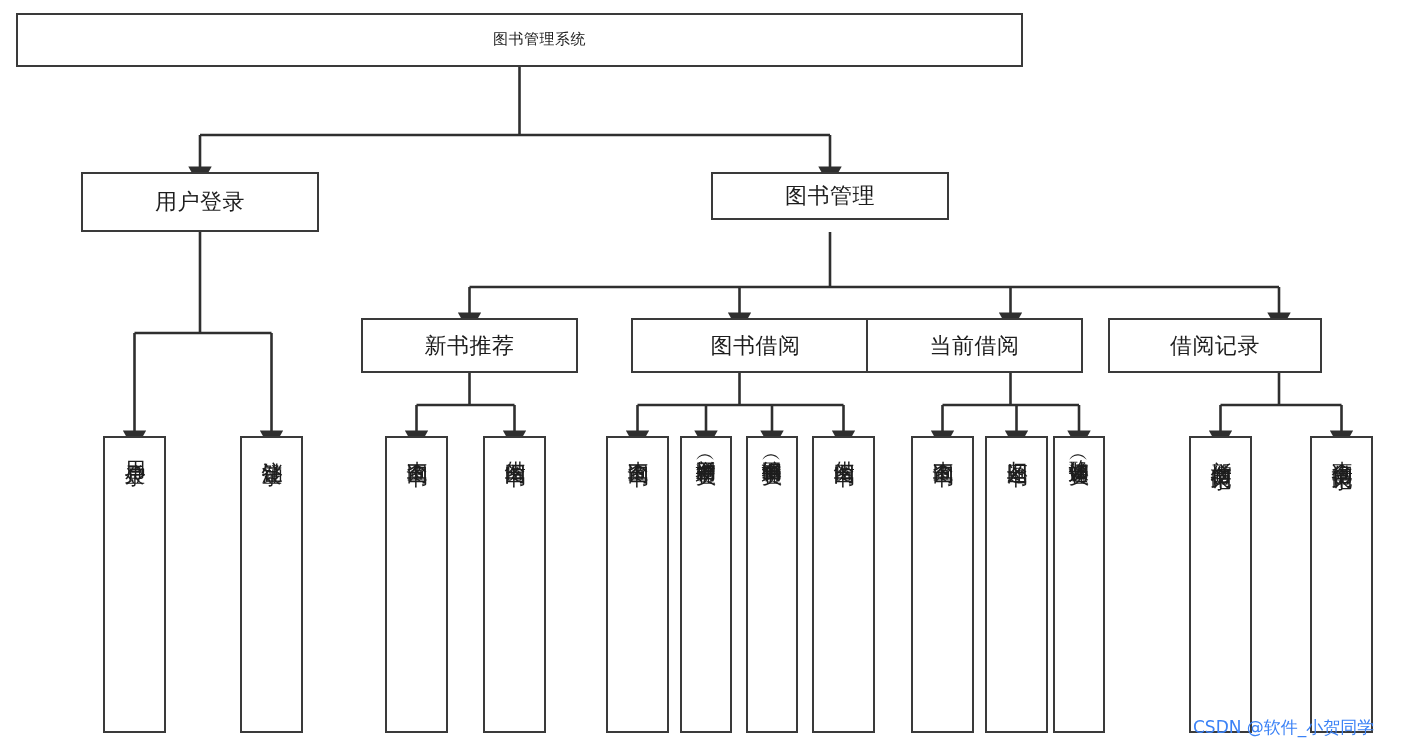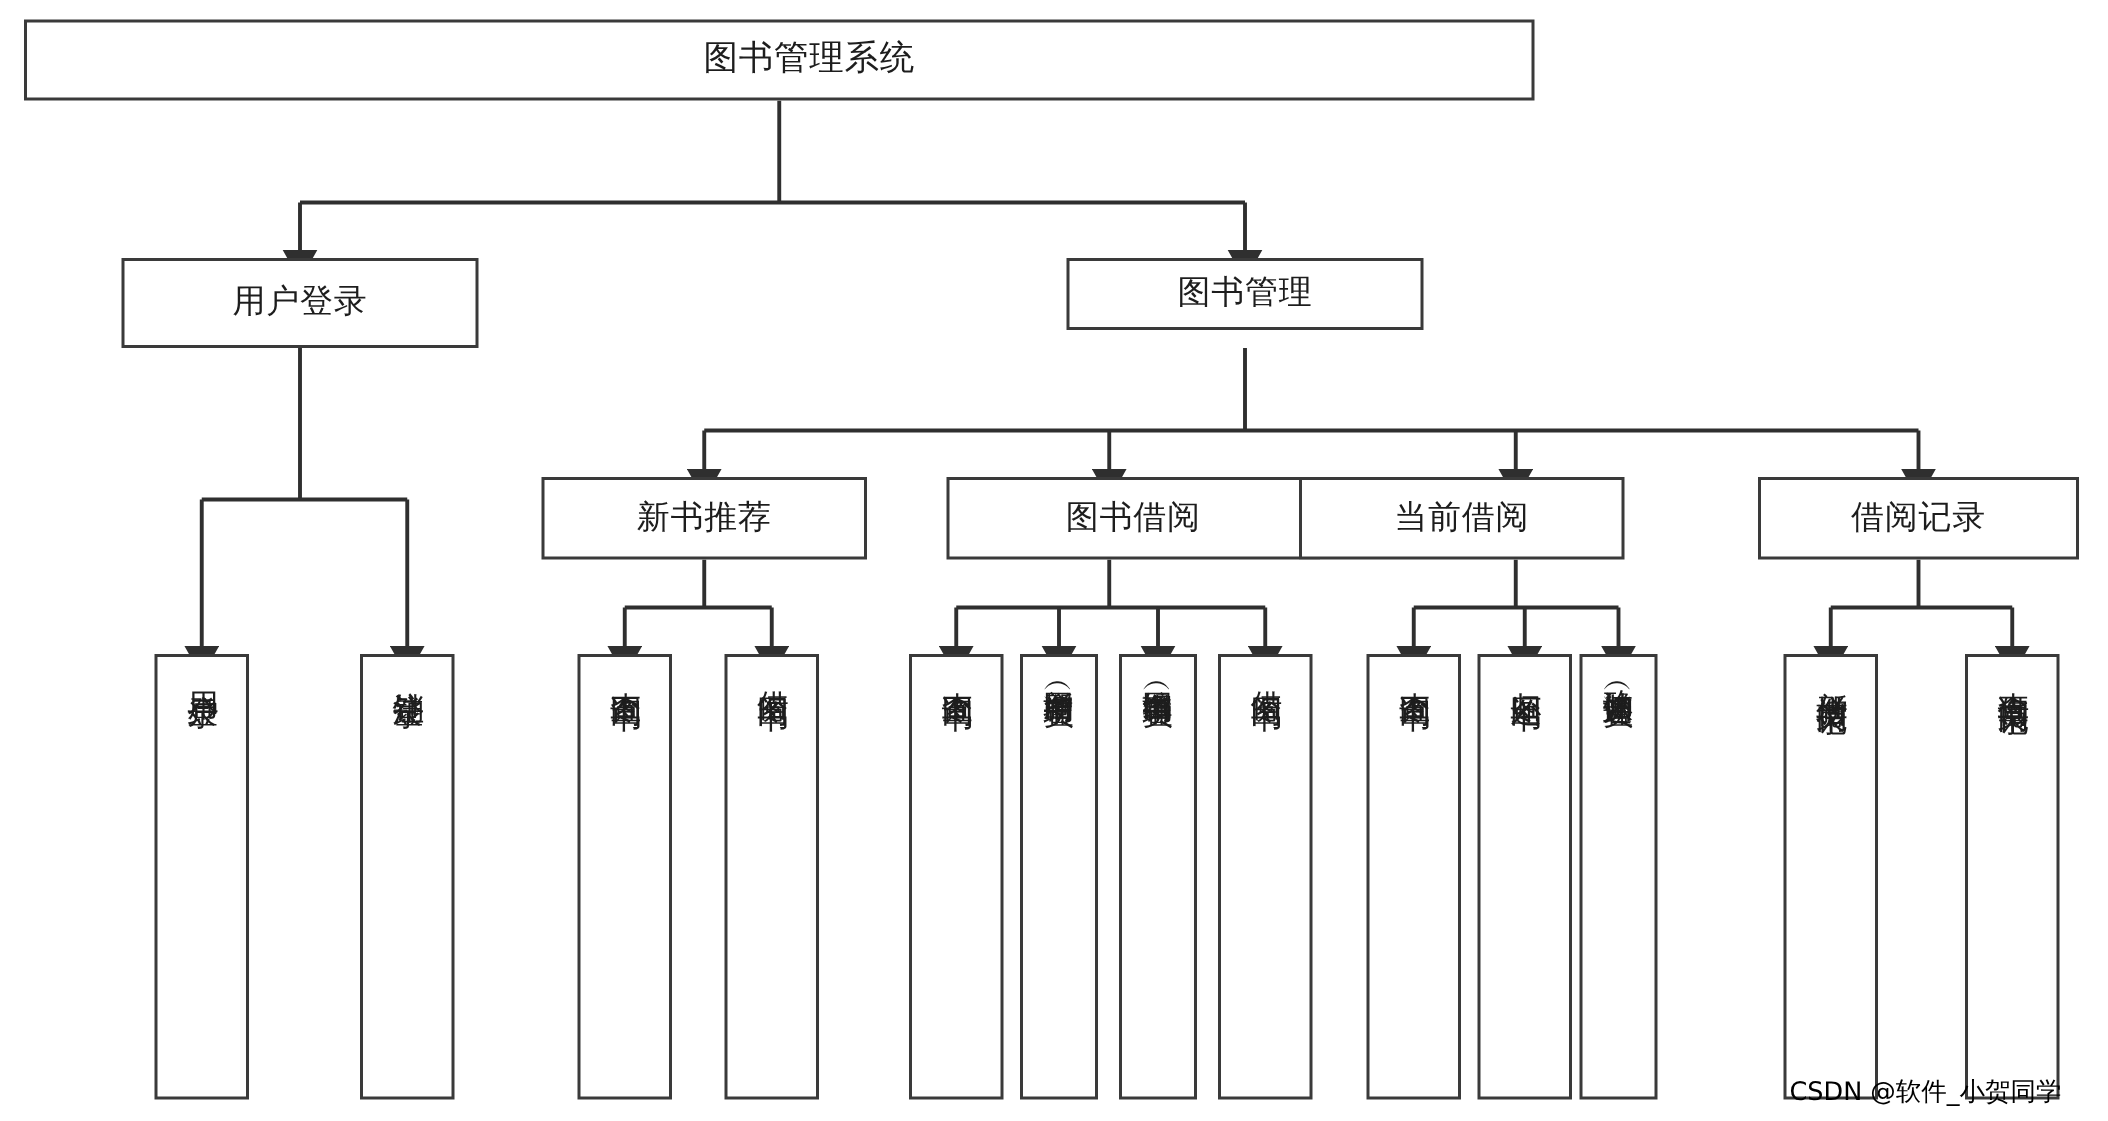--- a/index.html
+++ b/index.html
@@ -42,21 +42,21 @@
     text-align: center;
     line-height: 1.18;
     letter-spacing: 0.5px;
   }
   
   .node.horiz .label {
     font-size: 22px;
     writing-mode: horizontal-tb;
   }
   .node.root .label {
-    font-size: 23px;
+    font-size: 15px;
     margin-left: 40px;
   }
   
   .node.vert {
     align-items: flex-start;
     justify-content: center;
     padding-top: 6px;
   }
   .node.vert .label {
     writing-mode: vertical-rl;
@@ -139,21 +139,21 @@
       </div>
       <div class="node horiz" style="left: 361px; top: 318px; width: 217px; height: 55px;">
         <span class="label">新书推荐</span>
       </div>
       <div class="node horiz" style="left: 631px; top: 318px; width: 249px; height: 55px;">
         <span class="label">图书借阅</span>
       </div>
       <div class="node horiz" style="left: 866px; top: 318px; width: 217px; height: 55px;">
         <span class="label">当前借阅</span>
       </div>
-      <div class="node horiz" style="left: 1172px; top: 318px; width: 214px; height: 55px;">
+      <div class="node horiz" style="left: 1108px; top: 318px; width: 214px; height: 55px;">
         <span class="label">借阅记录</span>
       </div>
       <div class="node vert" style="left: 103px; top: 436px; width: 63px; height: 297px;">
         <span class="label">用户登录</span>
       </div>
       <div class="node vert" style="left: 240px; top: 436px; width: 63px; height: 297px;">
         <span class="label">注销登录</span>
       </div>
       <div class="node vert" style="left: 385px; top: 436px; width: 63px; height: 297px;">
         <span class="label">查询图书</span>
@@ -183,15 +183,15 @@
         <span class="label">确认归还（管理员）</span>
       </div>
       <div class="node vert" style="left: 1189px; top: 436px; width: 63px; height: 297px;">
         <span class="label">新增借阅记录</span>
       </div>
       <div class="node vert" style="left: 1310px; top: 436px; width: 63px; height: 297px;">
         <span class="label">查询借阅记录</span>
       </div>
     </div>
 
-  <div class="watermark" style="left: 1193px; top: 716px; color: #000000;">CSDN @软件_小贺同学</div>
+  <div class="watermark" style="left: 1193px; top: 716px; color: #3b82f6;">CSDN @软件_小贺同学</div>
 
 </div>
 
 </body></html>

